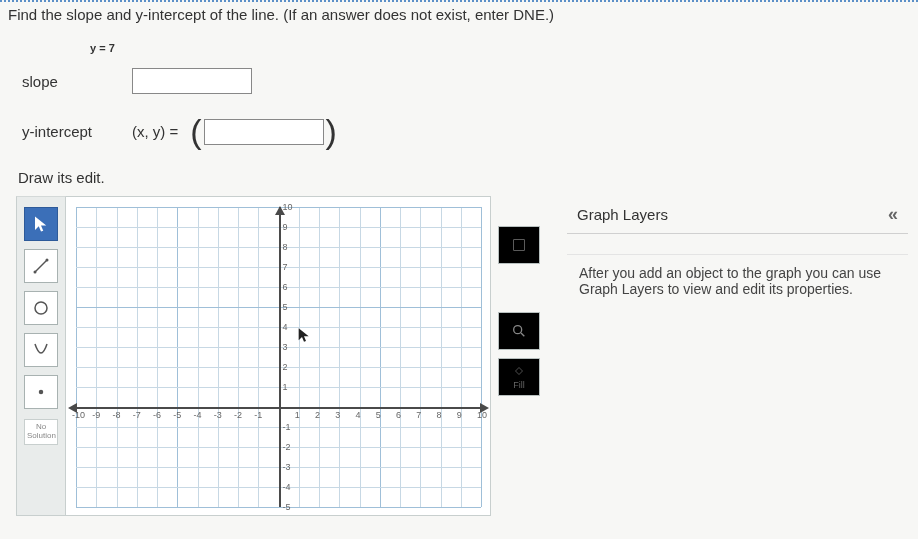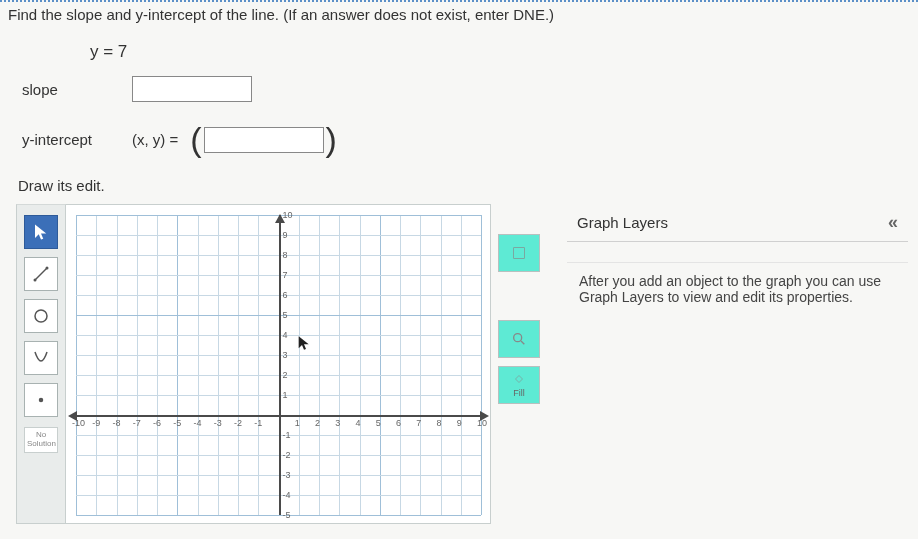--- a/index.html
+++ b/index.html
@@ -1,19 +1,19 @@
 <!DOCTYPE html>
 <html><head>
 <meta charset="utf-8">
 <style>
   * { box-sizing: border-box; margin: 0; padding: 0; }
   body { font-family: Arial, Helvetica, sans-serif; background: #f7f7f5; color: #333; width: 918px; height: 539px; overflow: hidden; position: relative; }
   .topbar { border-top: 2px dotted #5b8fc7; border-bottom: 1px solid transparent; padding: 4px 24px 6px 8px; font-size: 15px; }
   .content { padding: 4px 10px 0 10px; }
-  .equation { margin: 8px 0 14px 80px; font-size: 17px; }
+  .equation { margin: 8px 0 14px 80px; font-size: 11px; font-weight: bold; }
   .row { display: flex; align-items: center; margin-bottom: 18px; font-size: 15px; }
   .label { width: 110px; margin-left: 12px; }
   .eqtext { margin-right: 10px; }
   .input-box { border: 1px solid #888; height: 26px; width: 120px; background: #fff; }
   .input-box.small { width: 120px; }
   .paren { font-size: 34px; margin: 0 2px; color: #333; font-weight: 300; }
   .yint-wrap { display: flex; align-items: center; }
   .drawtitle { font-size: 15px; margin: 6px 0 10px 8px; }
   .graph-area { display: flex; gap: 0; padding-left: 6px; }
   .toolbar { background: #e9eceb; border: 1px solid #c8cfce; border-top: 1px solid #d4d9d8; width: 50px; height: 320px; display: flex; flex-direction: column; align-items: center; padding: 10px 0; gap: 8px; }
@@ -22,21 +22,21 @@
   .tool svg { width: 18px; height: 18px; }
   .tool-label { font-size: 8px; color: #888; text-align: center; line-height: 1.1; margin-top: 2px; border: 1px solid #c8cfce; padding: 3px 2px; width: 34px; background:#fff;}
   .grid-wrap { background: #fff; border: 1px solid #c8cfce; border-left: none; width: 425px; height: 320px; position: relative; overflow: hidden; }
   .grid { position: absolute; inset: 10px 6px 6px 10px; }
   .gridline { position: absolute; background: #c7d8e4; }
   .gridline.major { background: #9fbfd8; }
   .axis { position: absolute; background: #4a4a4a; z-index: 2; }
   .arrow { position: absolute; width: 0; height: 0; z-index: 3; }
   .ticklabel { position: absolute; font-size: 9px; color: #666; z-index: 3; }
   .side-col { width: 56px; display: flex; flex-direction: column; align-items: center; gap: 8px; padding-top: 30px; }
-  .side-btn { width: 42px; height: 38px; border: 1px solid #b8c0bf; background: #5eead4; display:flex; align-items:center; justify-content:center; font-size:10px; color:#666; cursor:pointer;}
+  .side-btn { width: 42px; height: 38px; border: 1px solid #b8c0bf; background: #000000; display:flex; align-items:center; justify-content:center; font-size:10px; color:#666; cursor:pointer;}
   .side-btn.fill { flex-direction:column; font-size:9px; }
   .side-btn.fill svg { width:14px; height:14px; margin-bottom:2px;}
   .layers-panel { flex:1; margin-left: 20px; }
   .layers-header { display:flex; justify-content: space-between; align-items: center; padding: 8px 10px; font-size: 15px; color:#333; border-bottom: 1px solid #d0d0d0; }
   .collapse { font-size: 18px; font-weight: bold; cursor:pointer; color:#666;}
   .layers-body { padding: 10px 12px; font-size: 14px; color: #444; border-top: 1px solid #e4e4e4; margin-top:20px;}
   .cursor-ptr { position:absolute; left: 230px; top: 130px; z-index:5; }
 </style>
 </head>
 <body>

